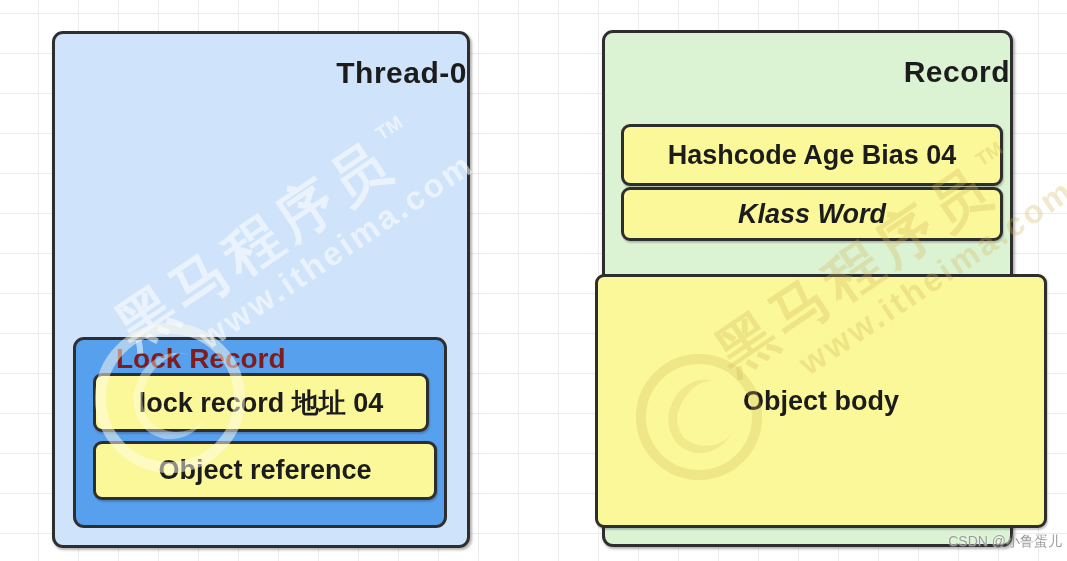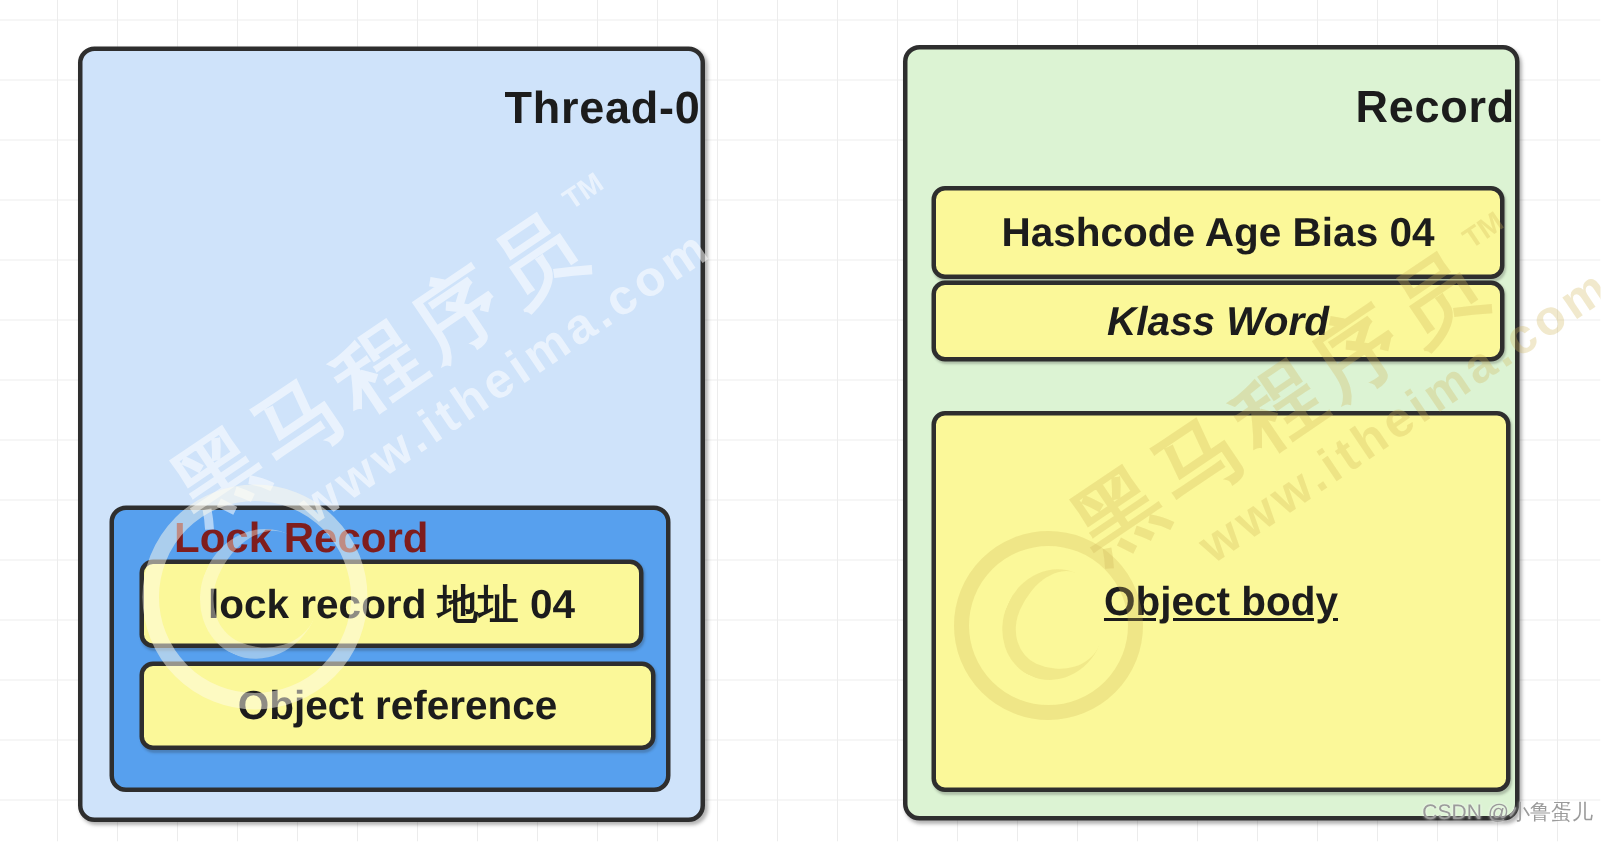--- a/index.html
+++ b/index.html
@@ -47,21 +47,21 @@
     border: 3px solid var(--border); border-radius: 9px;
     display: flex; align-items: center; justify-content: center;
     font-size: 27px; font-weight: bold; color: var(--text);
     box-shadow: 1px 1.5px 1.5px rgba(40,40,40,0.25);
     z-index: 3;
   }
   .lock-cell-1 { left: 93px;  top: 373px; width: 336px; height: 59px; }
   .lock-cell-2 { left: 93px;  top: 441px; width: 344px; height: 59px; }
   .obj-cell-1  { left: 621px; top: 124px; width: 382px; height: 62px; }
   .obj-cell-2  { left: 621px; top: 187px; width: 382px; height: 54px; font-style: italic; }
-  .obj-body    { left: 621px; top: 274px; width: 386px; height: 254px; text-decoration: underline; }
+  .obj-body    { left: 595px; top: 274px; width: 452px; height: 254px; }
 
   
   .wm {
     position: absolute; z-index: 5; pointer-events: none;
     transform: rotate(-34deg);
     font-weight: bold; white-space: nowrap;
   }
   .wm-brand { font-size: 57px; letter-spacing: 7px; line-height: 1; }
   .wm-tm { font-size: 19px; vertical-align: 34px; letter-spacing: 0; margin-left: 2px; }
   .wm-url { font-size: 33px; letter-spacing: 3px; margin: 6px 0 0 62px; line-height: 1; }

